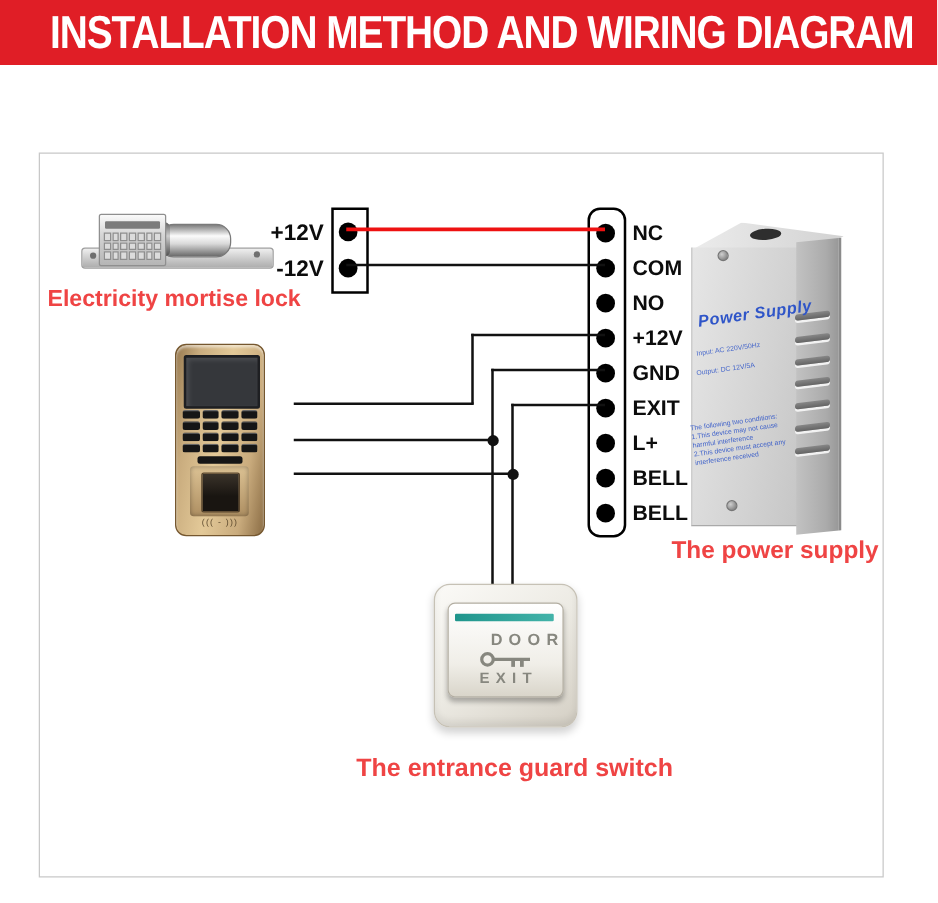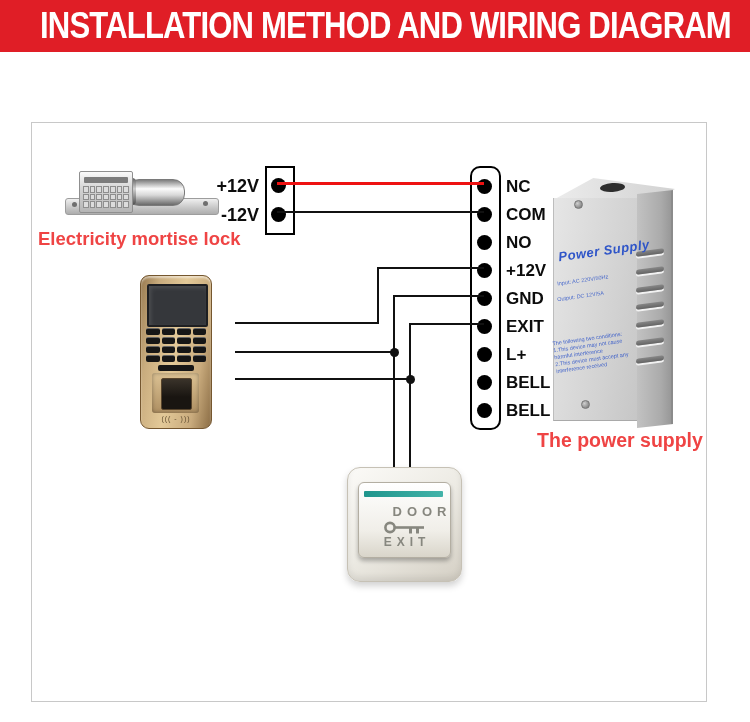--- a/index.html
+++ b/index.html
@@ -255,20 +255,21 @@
       <div class="sw-text sw-door">DOOR</div>
       <svg class="sw-key" width="44" height="15" viewBox="0 0 44 15">
         <circle cx="7" cy="7.5" r="4.6" fill="none" stroke="#87877f" stroke-width="2.6"></circle>
         <line x1="12" y1="7.5" x2="41" y2="7.5" stroke="#87877f" stroke-width="2.6"></line>
         <rect x="26" y="7.5" width="3" height="6" fill="#87877f"></rect>
         <rect x="33" y="7.5" width="3" height="6" fill="#87877f"></rect>
       </svg>
       <div class="sw-text sw-exit">EXIT</div>
     </div>
   </div>
+  <div class="cap" style="left:285px;top:604px;width:230px;font-size:20px;">The entrance guard switch</div>
 
   <div>
     <div class="ps-top"></div>
     <div class="ps-hole"></div>
     <div class="ps-front"></div>
     <div class="ps-side"></div>
     <div id="ps-vents">
         <div class="ps-vent" style="left: 636px; top: 250px;"></div>
         <div class="ps-vent" style="left: 636px; top: 267.8px;"></div>
         <div class="ps-vent" style="left: 636px; top: 285.6px;"></div>

